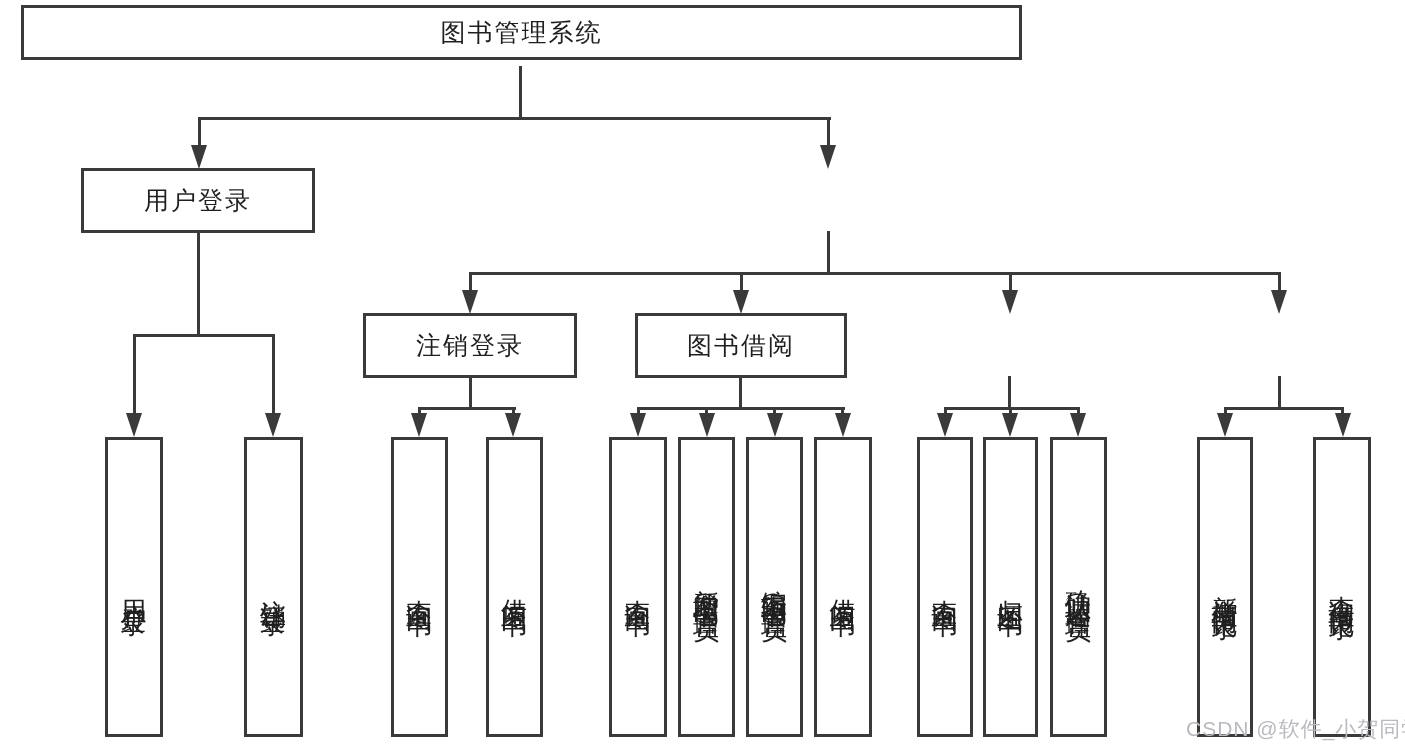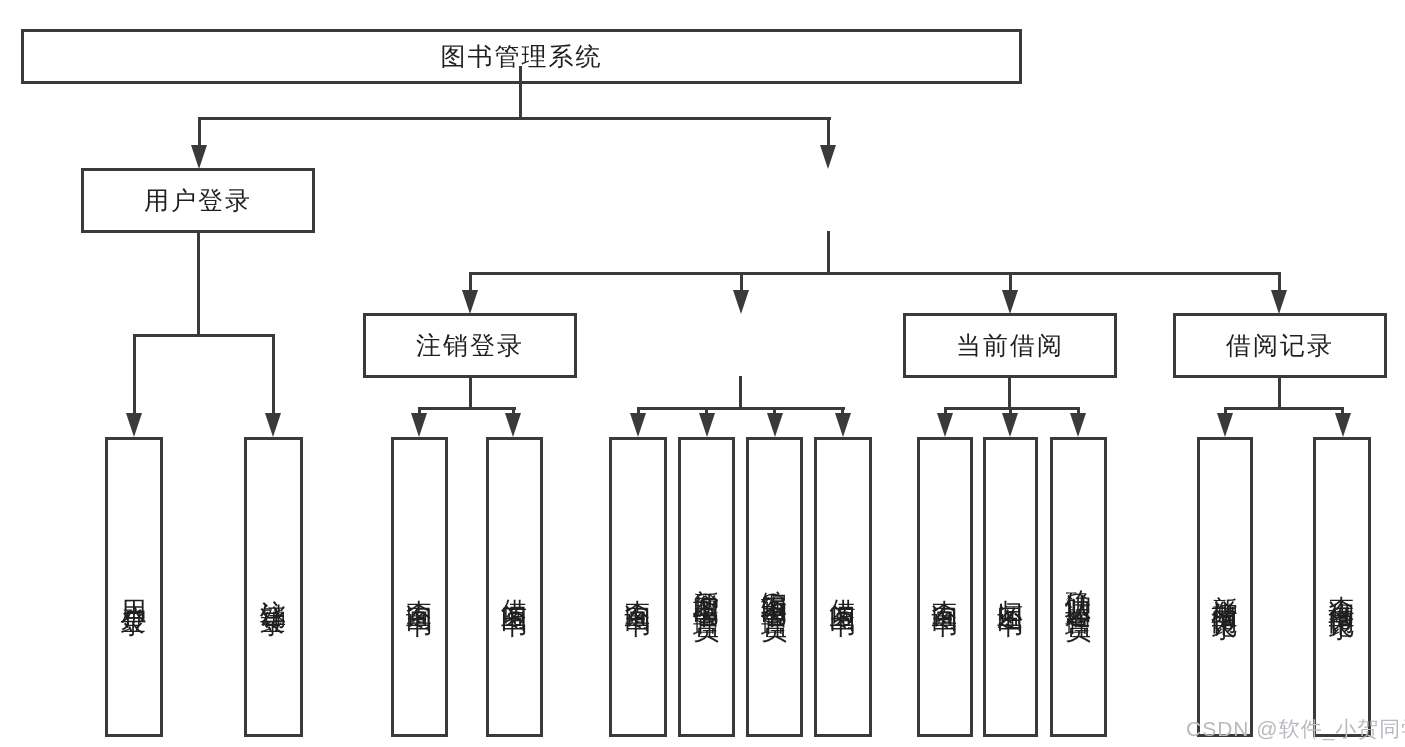--- a/index.html
+++ b/index.html
@@ -46,21 +46,21 @@
     color:var(--watermark);
     white-space:nowrap;
     z-index:10;
   }
 </style>
 </head>
 <body>
 
 <div id="stage">
 
-  <div class="box hbox" style="left:21px;top:29px;width:1001px;height:55px;">
+  <div class="box hbox" style="left:21px;top:5px;width:1001px;height:55px;">
     <span>图书管理系统</span>
   </div>
 
   <div class="line" style="left:519px;top:66px;width:3px;height:53px;"></div>
   <div class="line" style="left:198px;top:117px;width:633px;height:3px;"></div>
   <div class="line" style="left:198px;top:117px;width:3px;height:32px;"></div>
   <div class="arrow" style="left:191px;top:145px;"></div>
   <div class="line" style="left:827px;top:117px;width:3px;height:32px;"></div>
   <div class="arrow" style="left:820px;top:145px;"></div>
 
@@ -82,25 +82,22 @@
   <div class="line" style="left:740px;top:272px;width:3px;height:22px;"></div>
   <div class="arrow" style="left:733px;top:290px;"></div>
   <div class="line" style="left:1009px;top:272px;width:3px;height:22px;"></div>
   <div class="arrow" style="left:1002px;top:290px;"></div>
   <div class="line" style="left:1278px;top:272px;width:3px;height:22px;"></div>
   <div class="arrow" style="left:1271px;top:290px;"></div>
 
   <div class="box hbox" style="left:363px;top:313px;width:214px;height:65px;">
     <span>注销登录</span>
   </div>
-  <div class="box hbox" style="left:903px;top:313px;width:214px;height:65px;">
-    <span>当前借阅</span>
-  </div>
-  <div class="box hbox" style="left:1173px;top:313px;width:214px;height:65px;">
-    <span>借阅记录</span>
+  <div class="box hbox" style="left:635px;top:313px;width:212px;height:65px;">
+    <span>图书借阅</span>
   </div>
 
   <div class="line" style="left:469px;top:376px;width:3px;height:34px;"></div>
   <div class="line" style="left:418px;top:407px;width:98px;height:3px;"></div>
   <div class="line" style="left:418px;top:407px;width:3px;height:10px;"></div>
   <div class="arrow" style="left:411px;top:413px;"></div>
   <div class="line" style="left:512px;top:407px;width:3px;height:10px;"></div>
   <div class="arrow" style="left:505px;top:413px;"></div>
 
   <div class="line" style="left:739px;top:376px;width:3px;height:34px;"></div>

